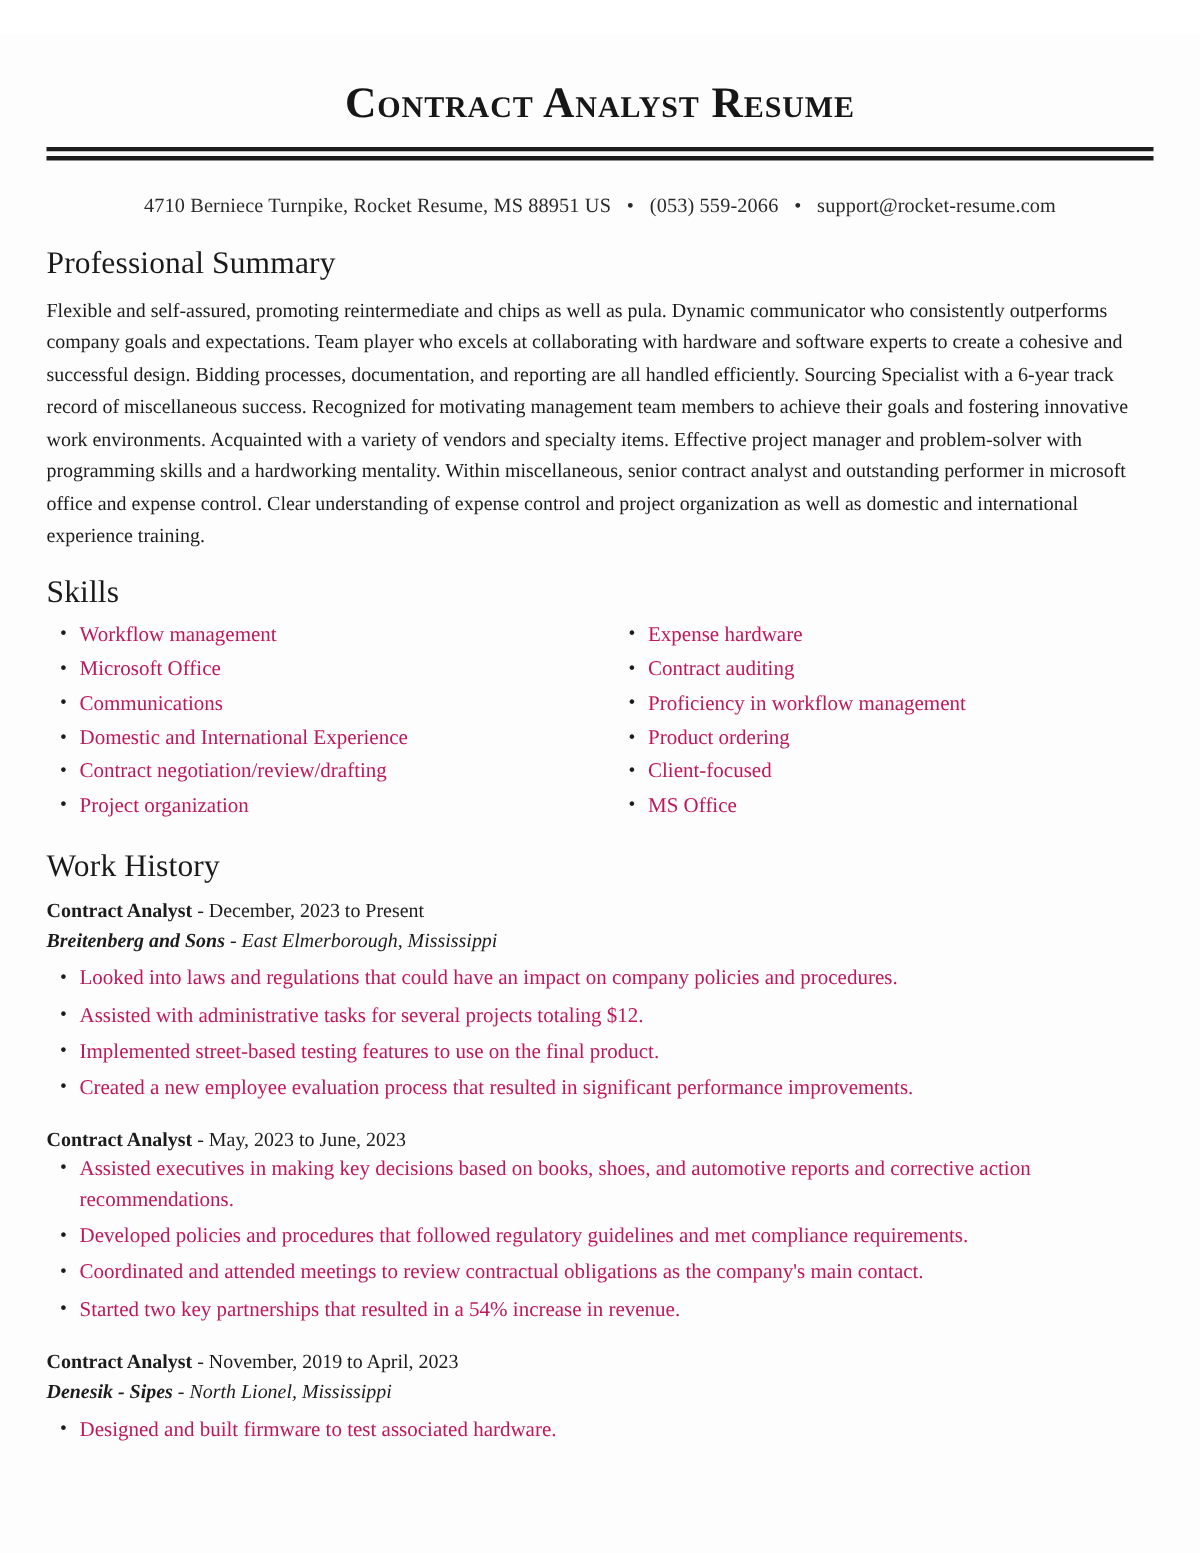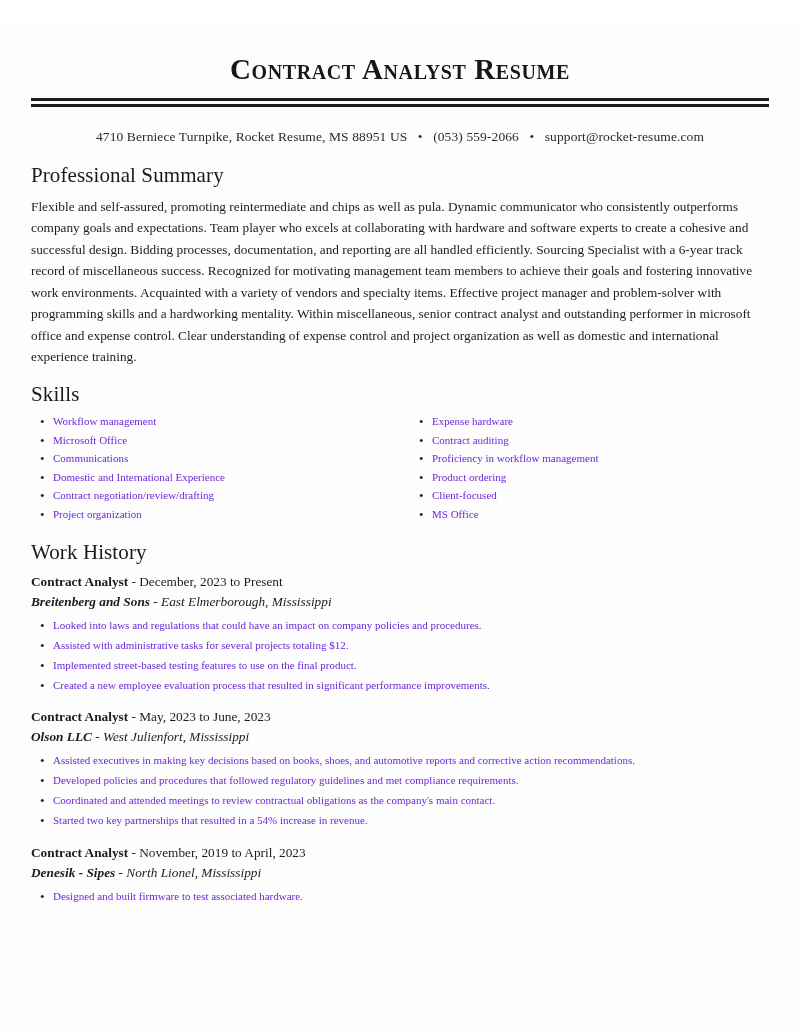--- a/index.html
+++ b/index.html
@@ -92,24 +92,24 @@
 
   
   ul.bullets {
     list-style: none;
     margin: 0;
     padding: 0;
   }
   ul.bullets > li {
     position: relative;
     padding-left: 22px;
-    font-size: 11px;
+    font-size: 14px;
     line-height: 1.42;
     margin-bottom: 3px;
-    color: #6d28d9;
+    color: #be185d;
   }
   ul.bullets > li::before {
     content: "\2022";
     position: absolute;
     left: 9px;
     top: -1px;
     font-size: 13px;
     color: #1c1c1c;
   }
 
@@ -241,25 +241,20 @@
         <li>Created a new employee evaluation process that resulted in significant performance improvements.</li>
       </ul>
     </div>
 
     <div class="job">
       <div class="job-line-1">
         <span class="job-title">Contract Analyst</span>
         <span class="job-dash">-</span>
         <span class="job-dates">May, 2023 to June, 2023</span>
       </div>
-      <div class="job-line-2">
-        <span class="job-company">Olson LLC</span>
-        <span class="job-dash">-</span>
-        <span class="job-location">West Julienfort, Mississippi</span>
-      </div>
       <ul class="bullets">
         <li>Assisted executives in making key decisions based on books, shoes, and automotive reports and corrective action recommendations.</li>
         <li>Developed policies and procedures that followed regulatory guidelines and met compliance requirements.</li>
         <li>Coordinated and attended meetings to review contractual obligations as the company's main contact.</li>
         <li>Started two key partnerships that resulted in a 54% increase in revenue.</li>
       </ul>
     </div>
 
     <div class="job">
       <div class="job-line-1">

